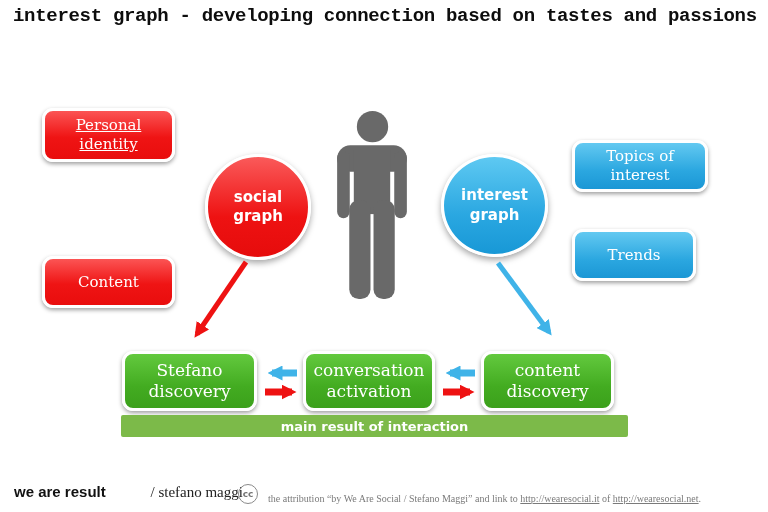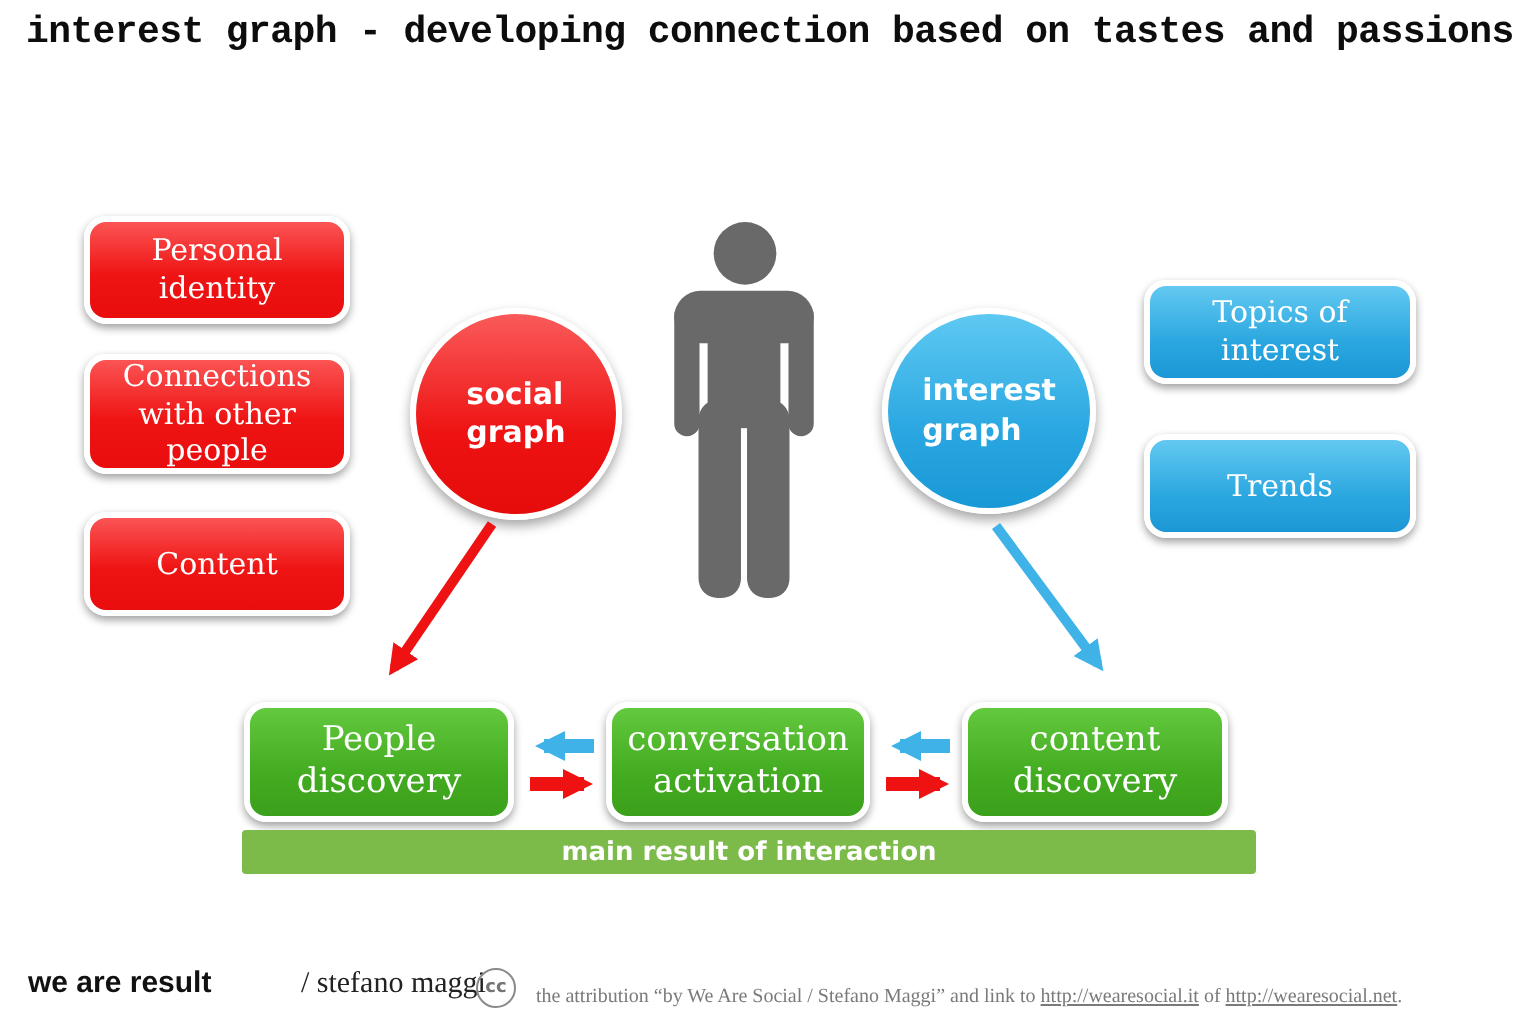--- a/index.html
+++ b/index.html
@@ -9,21 +9,21 @@
          letter-spacing:-0.3px;font-family:Liberation Mono, monospace;}
   .box{position:absolute;box-sizing:border-box;border:3px solid #fff;border-radius:11px;
        box-shadow:0 2px 4px rgba(0,0,0,0.38);display:flex;align-items:center;justify-content:center;
        color:#fff;text-align:center;font-family:"DejaVu Serif",serif;white-space:pre-line;line-height:1.25;}
   .red{background:linear-gradient(180deg,#fb5454 0%,#ef1414 55%,#e90d0d 100%);font-size:15px;}
   .blue{background:linear-gradient(180deg,#63c9f1 0%,#2ba7e0 60%,#1b97d5 100%);font-size:15px;}
   .green{background:linear-gradient(180deg,#63c93e 0%,#43ac21 60%,#3ba01b 100%);font-size:17px;}
   .circle{position:absolute;box-sizing:border-box;border:3px solid #fff;border-radius:50%;
           box-shadow:0 3px 6px rgba(0,0,0,0.35);display:flex;align-items:center;justify-content:center;
           color:#fff;font-family:"DejaVu Sans",sans-serif;font-weight:700;font-size:15px;
-          white-space:pre-line;line-height:1.3;}
+          text-align:center;white-space:pre-line;line-height:1.3;}
   .circle.redc{background:linear-gradient(180deg,#fa5a5a 0%,#ee1212 60%,#e60c0c 100%);}
   .circle.bluec{background:linear-gradient(180deg,#5ec9f2 0%,#2aa7e1 60%,#1898d6 100%);}
   .bar{position:absolute;left:121px;top:415px;width:507px;height:22px;background:#7cba49;
        border-radius:2px;display:flex;align-items:center;justify-content:center;color:#fff;
        font-family:"DejaVu Sans",sans-serif;font-weight:700;font-size:13px;}
   #arrows{position:absolute;left:0;top:0;pointer-events:none;}
   .person{position:absolute;left:337px;top:111px;}
   .footer-brand{position:absolute;left:14px;top:483px;font-size:15px;color:#111;}
   .footer-brand .b{font-weight:700;font-family:"Liberation Sans",sans-serif;}
   .footer-brand .r{font-family:"Liberation Serif",serif;font-weight:400;color:#222;padding-left:41px;}
@@ -34,23 +34,21 @@
            font-size:10px;line-height:12px;color:#7a7a7a;}
   .license a{color:#7a7a7a;text-decoration:underline;}
 </style>
 </head>
 <body>
 
 <div id="stage">
 
   <div class="title">interest graph - developing connection based on tastes and passions</div>
 
-  <div class="box red" style="left:42px;top:108px;width:133px;height:54px;">Personal identity</div>
-  <div class="box red" style="left:42px;top:177px;width:133px;height:60px;">Connections
-with other people</div>
+  <div class="box red" style="left:42px;top:108px;width:133px;height:54px;text-decoration:underline;">Personal identity</div>
   <div class="box red" style="left:42px;top:256px;width:133px;height:52px;">Content</div>
 
   <div class="circle redc" style="left:205px;top:154px;width:106px;height:106px;">social
 graph</div>
 
   <svg class="person" width="70" height="188" viewBox="0 0 69 186">
     <g fill="#696969">
       <circle cx="35" cy="15.5" r="15.5"></circle>
       <rect x="0" y="34" width="69" height="26" rx="13"></rect>
       <rect x="0" y="40" width="12.5" height="66" rx="6.2"></rect>
@@ -58,23 +56,23 @@
       <rect x="16.5" y="38" width="36" height="64"></rect>
       <rect x="12" y="88" width="21" height="98" rx="9.5"></rect>
       <rect x="36" y="88" width="21" height="98" rx="9.5"></rect>
     </g>
   </svg>
 
   <div class="circle bluec" style="left:441px;top:154px;width:107px;height:103px;">interest
 graph</div>
 
   <div class="box blue" style="left:572px;top:140px;width:136px;height:52px;">Topics of interest</div>
-  <div class="box blue" style="left:572px;top:217px;width:136px;height:52px;">Trends</div>
+  <div class="box blue" style="left:572px;top:229px;width:124px;height:52px;">Trends</div>
 
-  <div class="box green" style="left:122px;top:351px;width:135px;height:60px;">People
+  <div class="box green" style="left:122px;top:351px;width:135px;height:60px;">Stefano
 discovery</div>
   <div class="box green" style="left:303px;top:351px;width:132px;height:60px;">conversation
 activation</div>
   <div class="box green" style="left:481px;top:351px;width:133px;height:60px;">content
 discovery</div>
 
   <div class="bar">
     <span>main result of interaction</span>
   </div>
 

